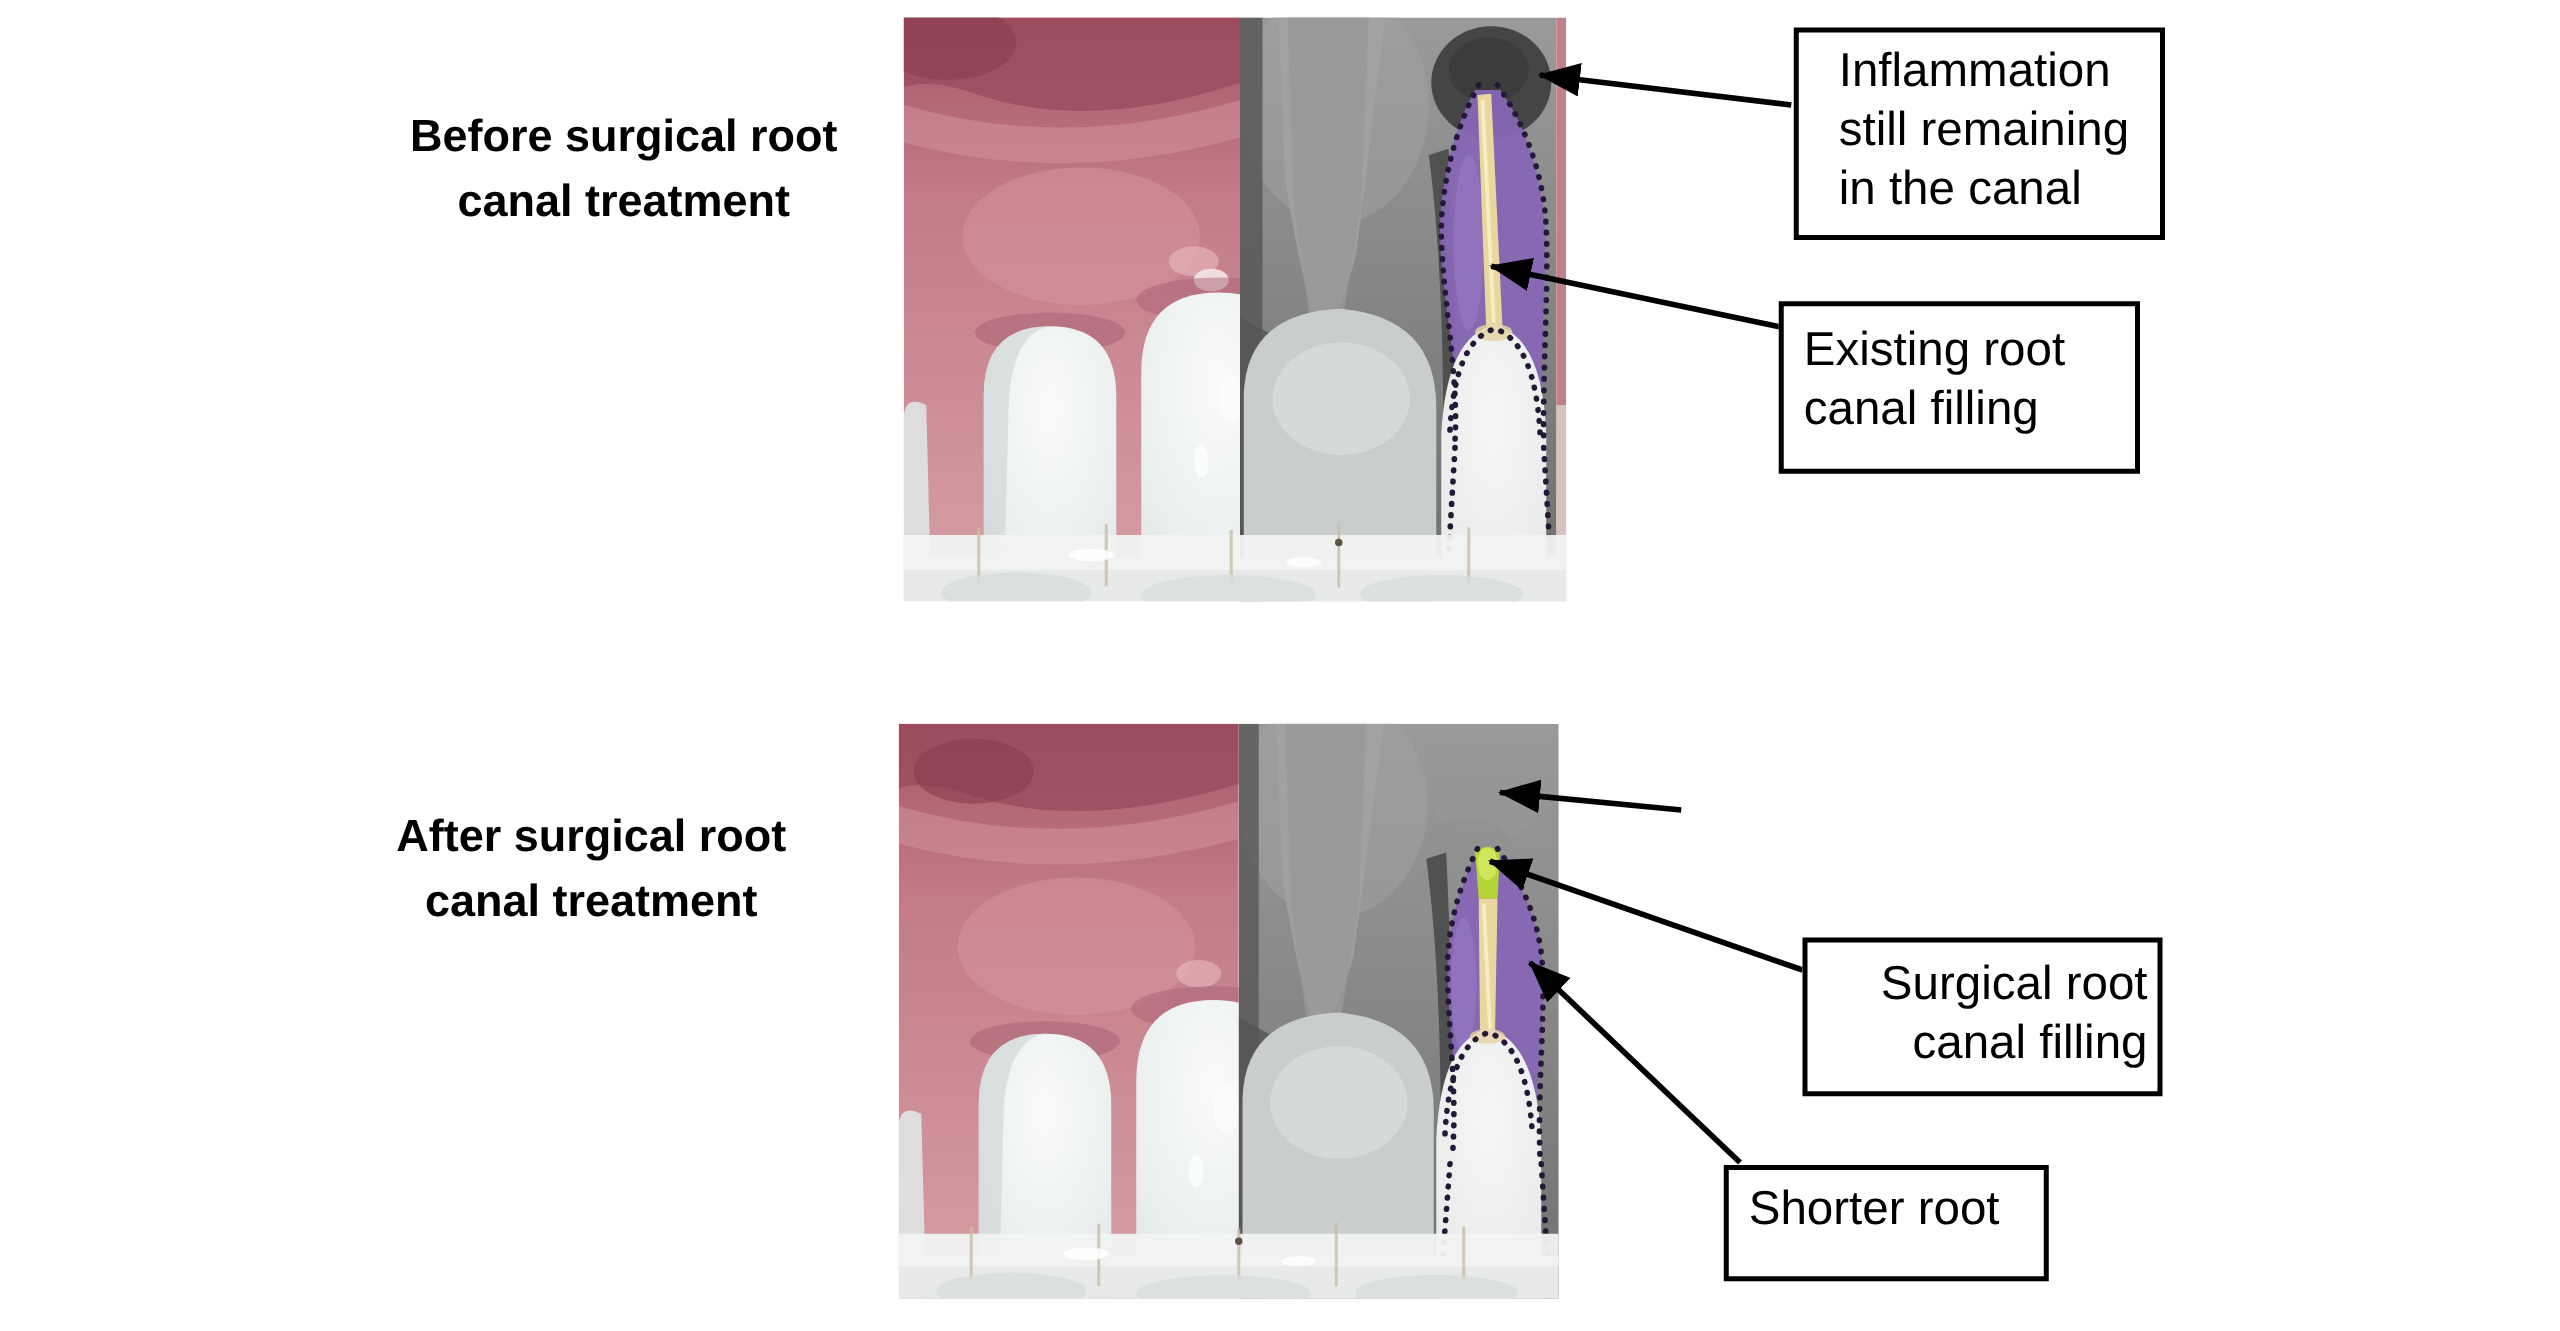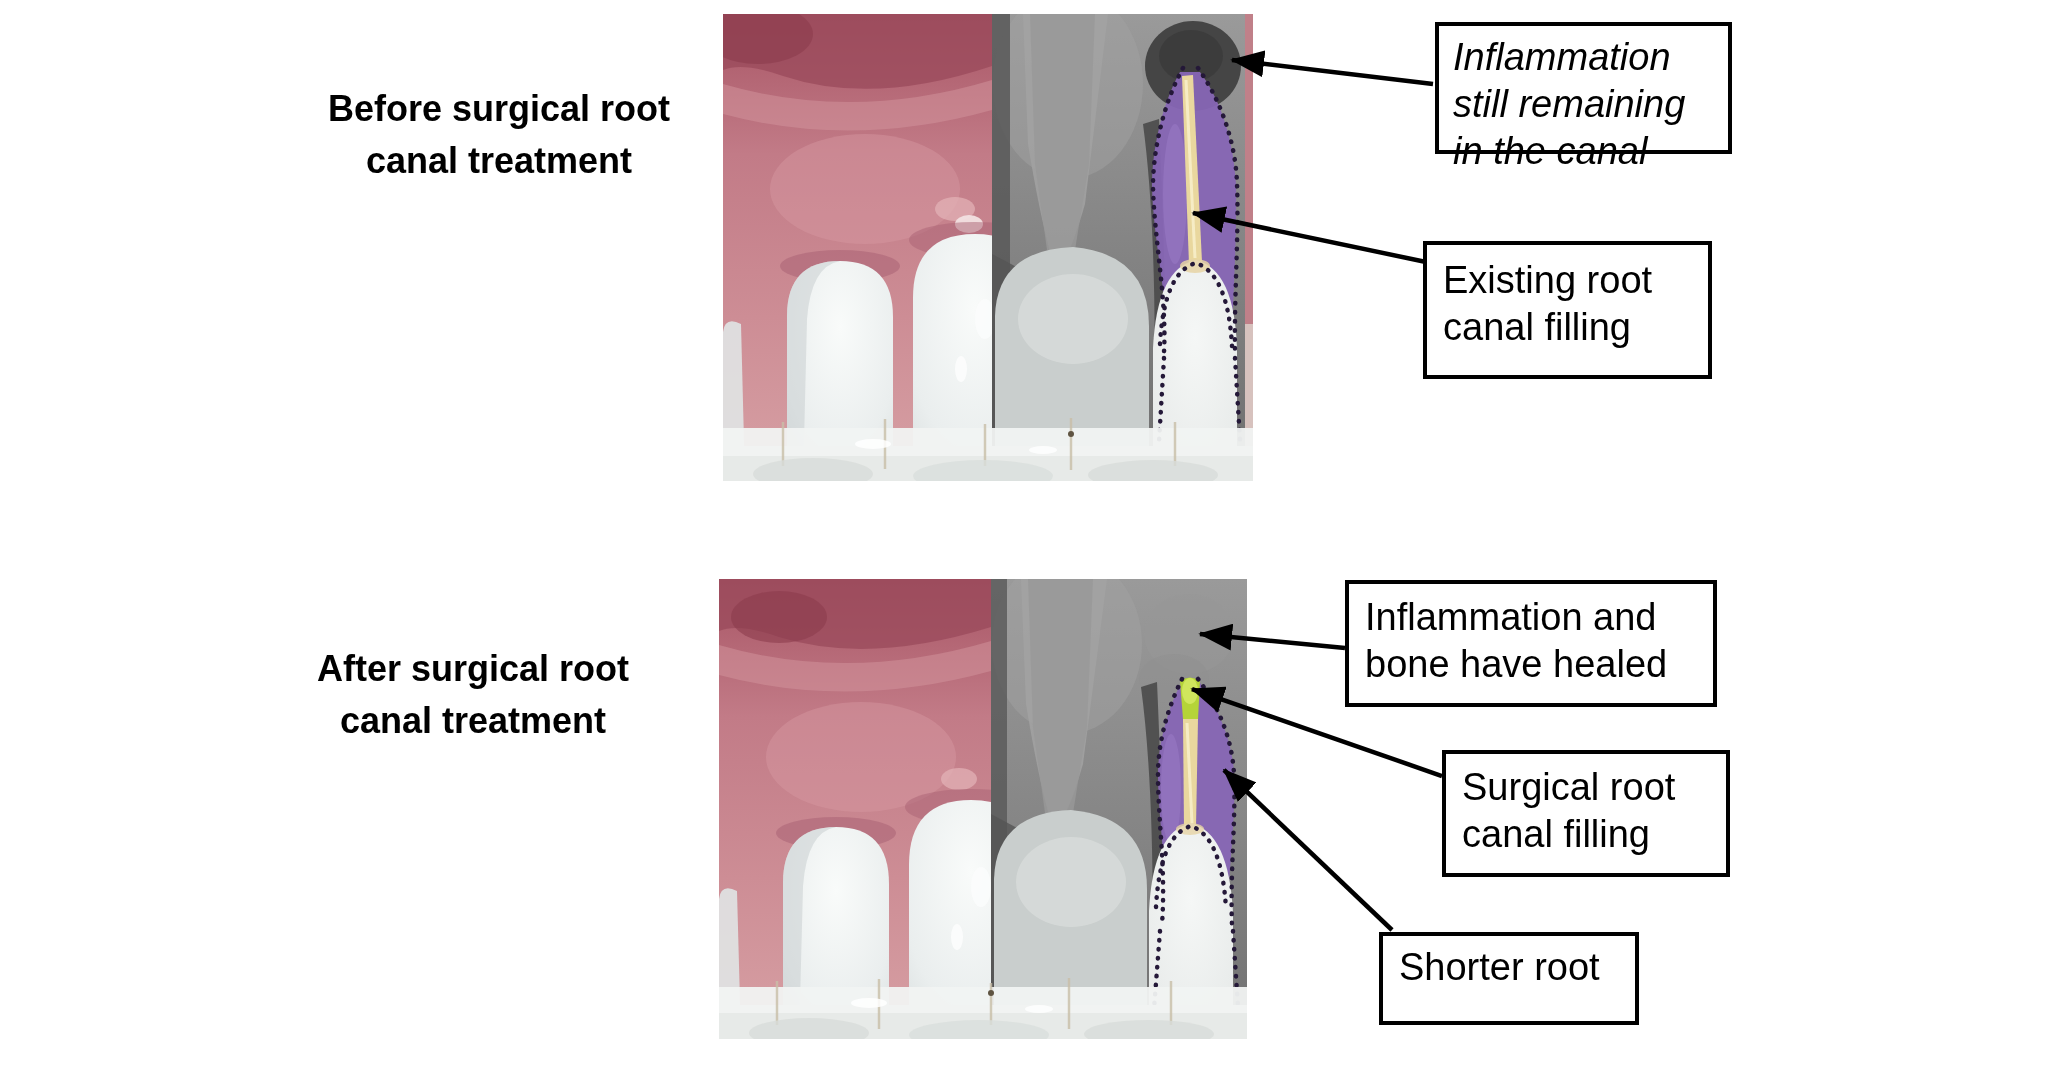--- a/index.html
+++ b/index.html
@@ -7,24 +7,24 @@
           font-family:"Liberation Sans","DejaVu Sans",sans-serif;color:#000;}
   .caption{position:absolute;font-weight:bold;font-size:36px;line-height:52px;text-align:center;z-index:1;}
   #cap-before{left:239px;top:83px;width:520px;}
   #cap-after{left:213px;top:643px;width:520px;}
   .figure{position:absolute;z-index:1;}
   #fig-before{left:723px;top:14px;width:530px;height:467px;}
   #fig-after{left:719px;top:579px;width:528px;height:460px;}
   #arrows{position:absolute;left:0;top:0;width:2048px;height:1065px;z-index:2;pointer-events:none;}
   .label-box{position:absolute;background:#ffffff;border:4px solid #000;box-sizing:border-box;
              font-size:38px;line-height:47px;z-index:3;}
-  #box-inflammation-remaining{left:1435px;top:22px;width:297px;height:132px;padding:8px 8px 0 14px;font-style:italic;}
+  #box-inflammation-remaining{left:1435px;top:22px;width:297px;height:170px;padding:8px 8px 0 32px;}
   #box-existing-filling{left:1423px;top:241px;width:289px;height:138px;padding:12px 8px 0 16px;}
   #box-inflammation-healed{left:1345px;top:580px;width:372px;height:127px;padding:10px 8px 0 16px;}
-  #box-surgical-filling{left:1442px;top:750px;width:288px;height:127px;padding:10px 8px 0 16px;}
+  #box-surgical-filling{left:1442px;top:750px;width:288px;height:127px;padding:10px 8px 0 16px;text-align:right;}
   #box-shorter-root{left:1332px;top:932px;width:260px;height:93px;padding:8px 8px 0 16px;margin-left:47px;}
 </style>
 </head>
 <body>
 
 <div id="canvas">
 
   <div class="caption" id="cap-before">
     <div>Before surgical root</div>
     <div>canal treatment</div>
@@ -235,24 +235,20 @@
 
   <div class="label-box" id="box-inflammation-remaining">
     <div>Inflammation</div>
     <div>still remaining</div>
     <div>in the canal</div>
   </div>
   <div class="label-box" id="box-existing-filling">
     <div>Existing root</div>
     <div>canal filling</div>
   </div>
-  <div class="label-box" id="box-inflammation-healed">
-    <div>Inflammation and</div>
-    <div>bone have healed</div>
-  </div>
   <div class="label-box" id="box-surgical-filling">
     <div>Surgical root</div>
     <div>canal filling</div>
   </div>
   <div class="label-box" id="box-shorter-root">
     <div>Shorter root</div>
   </div>
 
 </div>
 

